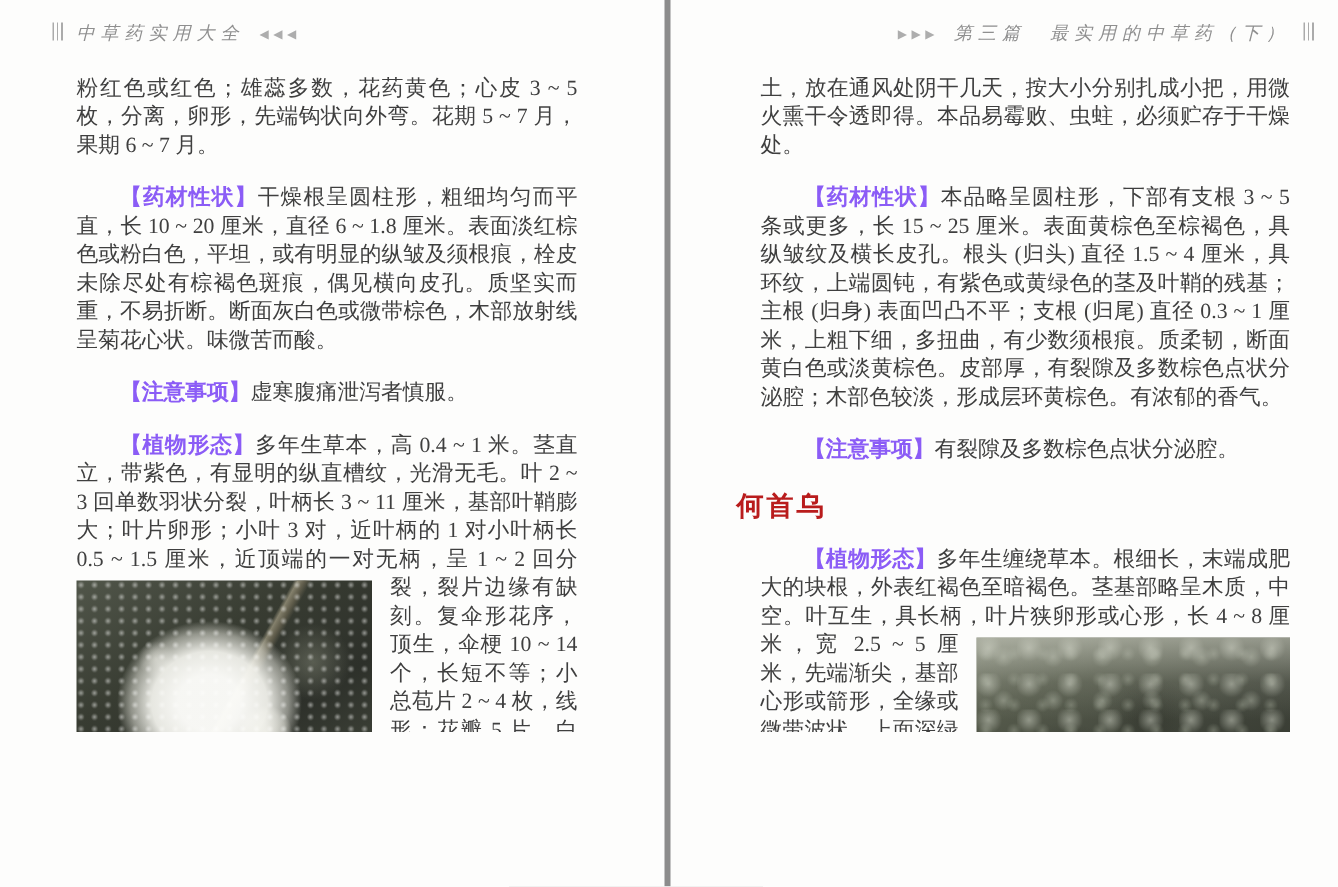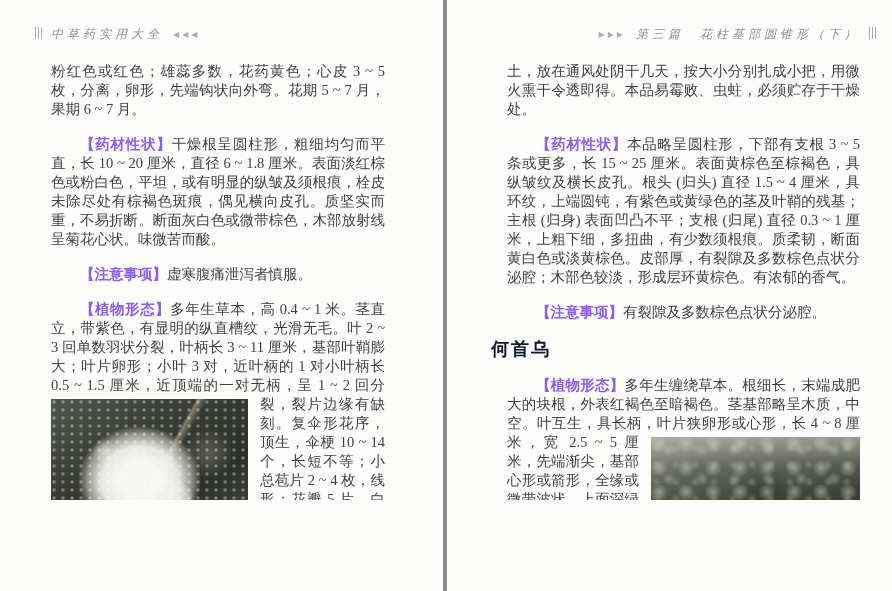--- a/index.html
+++ b/index.html
@@ -1,21 +1,21 @@
 <!DOCTYPE html>
 <html><head>
 <meta charset="utf-8">
 <style>
   html,body{margin:0;padding:0;background:#e8e8e8;}
   .spread{
     position:relative;width:892px;height:591px;background:#fdfdfc;overflow:hidden;
     font-family:"Liberation Serif",serif;
   }
   .gutter{position:absolute;left:443px;top:0;width:4px;height:591px;background:#8c8c8c;}
-  .page{position:absolute;top:16px;height:484px;box-sizing:border-box;overflow:hidden;}
+  .page{position:absolute;top:4px;height:484px;box-sizing:border-box;overflow:hidden;}
   .page-left{left:0;width:443px;padding:10px 42px 0 35px;}
   .page-right{left:447px;width:445px;padding:10px 16px 0 44px;}
 
   .page-header{
     height:20px;margin-bottom:11px;font-size:12px;color:#8f8f8f;
     font-style:italic;letter-spacing:4px;white-space:nowrap;
   }
   .page-header.right{text-align:right;}
   .edge-mark{
     display:inline-block;width:7px;height:12px;vertical-align:-1px;
@@ -29,21 +29,21 @@
   .part-no{margin-right:16px;}
 
   .body-text p{
     margin:16px;font-size:14.5px;line-height:19px;color:#3f3f3f;
     text-align:justify;text-justify:inter-character;
   }
   .indent{text-indent:2em;}
   .label{font-family:"Liberation Sans",sans-serif;font-weight:bold;color:#8b5cf6;}
   h2.entry{
     font-family:"Liberation Sans",sans-serif;font-weight:bold;
-    font-size:18px;line-height:22px;color:#0f172a;letter-spacing:2px;
+    font-size:18px;line-height:22px;color:#b91c1c;letter-spacing:2px;
     margin:11px 0 7px;text-indent:0;
   }
 
   .photo{display:block;}
   .photo-danggui{
     float:left;width:197px;height:194px;margin:4px 12px 2px 0;
     background:
       radial-gradient(circle 1.5px at 3px 3px, rgba(255,255,253,.5), transparent 2.5px),
       radial-gradient(ellipse 70px 62px at 45% 42%, rgba(253,253,250,.97) 30%, rgba(246,246,240,.92) 55%, rgba(235,235,226,.5) 75%, transparent 88%),
       radial-gradient(ellipse 42px 36px at 35% 68%, rgba(248,248,242,.92) 35%, rgba(240,240,232,.6) 65%, transparent 85%),
@@ -88,21 +88,21 @@
 
       <p class="indent"><span class="label">【植物形态】</span><span>多年生草本，高 0.4 ~ 1 米。茎直立，带紫色，有显明的纵直槽纹，光滑无毛。叶 2 ~ 3 回单数羽状分裂，叶柄长 3 ~ 11 厘米，基部叶鞘膨大；叶片卵形；小叶 3 对，近叶柄的 1 对小叶柄长 0.5 ~ 1.5 厘米，近顶端的一对无柄，呈 1 ~ 2 回分裂，裂片边缘有缺</span><span class="photo photo-danggui"></span><span>刻。复伞形花序，顶生，伞梗 10 ~ 14 个，长短不等；小总苞片 2 ~ 4 枚，线形；花瓣 5 片，白色，呈长卵形，先端狭尖，略向内折，无毛；雄蕊 5 个，花丝向内弯；子房下位，花柱短，花柱基部圆锥形。双悬果椭圆形，成熟后易从合生面分开；分果有果棱 5 条，背棱线形隆起，侧棱发展成宽面薄的翅，翅边缘淡紫色；横切面背部扁平，每棱槽中有油管 1 个，接合面有油管 2 个。花期 6 ~ 7 月，果期 7 ~ 8 月。</span></p>
 
     </div>
   </div>
 
   <div class="gutter"></div>
 
   <div class="page page-right">
     <div class="page-header right">
-      <span class="arrows r">▶▶▶</span><span class="part-no">第三篇</span><span>花柱基部圆锥形（下）</span><span class="edge-mark r"></span>
+      <span class="arrows r">▶▶▶</span><span class="part-no">第三篇</span><span>最实用的中草药（下）</span><span class="edge-mark r"></span>
     </div>
     <div class="body-text">
       <p>土，放在通风处阴干几天，按大小分别扎成小把，用微火熏干令透即得。本品易霉败、虫蛀，必须贮存于干燥处。</p>
       <p class="indent"><span class="label">【药材性状】</span><span>本品略呈圆柱形，下部有支根 3 ~ 5 条或更多，长 15 ~ 25 厘米。表面黄棕色至棕褐色，具纵皱纹及横长皮孔。根头 (归头) 直径 1.5 ~ 4 厘米，具环纹，上端圆钝，有紫色或黄绿色的茎及叶鞘的残基；主根 (归身) 表面凹凸不平；支根 (归尾) 直径 0.3 ~ 1 厘米，上粗下细，多扭曲，有少数须根痕。质柔韧，断面黄白色或淡黄棕色。皮部厚，有裂隙及多数棕色点状分泌腔；木部色较淡，形成层环黄棕色。有浓郁的香气。</span></p>
       <p class="indent"><span class="label">【注意事项】</span><span>有裂隙及多数棕色点状分泌腔。</span></p>
 
       <h2 class="entry">何首乌</h2>
 
       <p class="indent"><span class="label">【植物形态】</span><span>多年生缠绕草本。根细长，末端成肥大的块根，外表红褐色至暗褐色。茎基部略呈木质，中空。叶互生，具长柄，叶片狭卵</span><span class="photo photo-heshouwu"></span><span>形或心形，长 4 ~ 8 厘米，宽 2.5 ~ 5 厘米，先端渐尖，基部心形或箭形，全缘或微带波状，上面深绿色，下面浅绿色，两面均光滑无毛。托叶膜质，鞘状，褐色，抱茎，长 5 ~ 7 毫米。花小，直径约 2 毫米，多数，密聚成大形圆锥花序，小花梗具节，基部具膜质苞片；花被绿白色，花瓣状，5 裂，裂片倒卵形，大小不等，外面 3 片的背部有翅；雄蕊 8 个，比花被短；雌蕊 1 个，子房三角形，花柱短，柱头 3 裂，头状。瘦果椭圆形，有 3 棱，长 2 ~ 3.5 毫米，黑色光亮，外包宿存花被，花被成明显的 3 翅，成熟时褐色。花期 10 月，果期 11 月。</span></p>
     </div>

